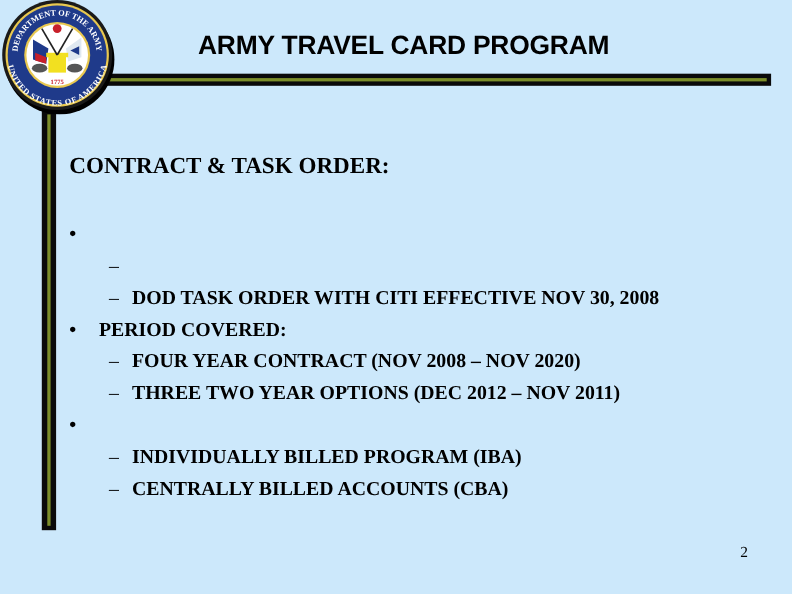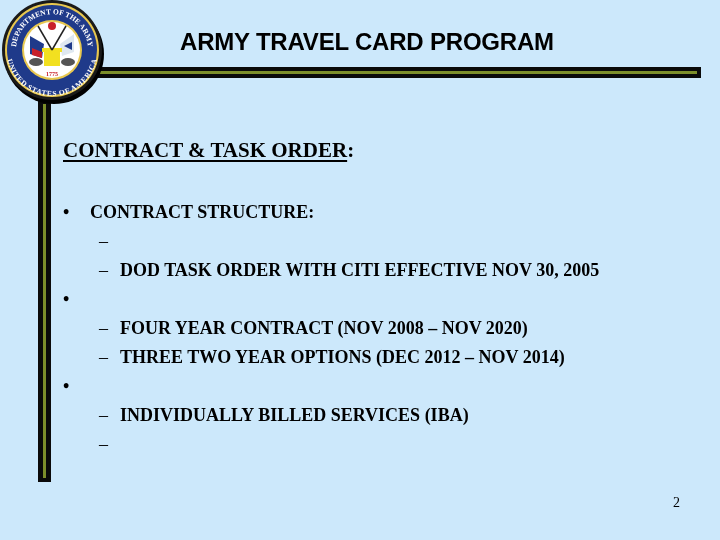--- a/index.html
+++ b/index.html
@@ -4,21 +4,21 @@
   <style>
     html, body { margin:0; padding:0; }
     body { width:720px; height:540px; background:#cce8fb; position:relative; overflow:hidden; font-family:"Liberation Serif", serif; }
     .hbar { position:absolute; left:95px; top:67px; width:606px; height:11px; background:#0a0a0a; }
     .hbar .stripe { position:absolute; left:4px; right:4px; top:4px; height:3px; background:#7c8e2a; }
     .vbar { position:absolute; left:38px; top:100px; width:13px; height:382px; background:#0a0a0a; }
     .vbar .stripe { position:absolute; top:4px; bottom:4px; left:5px; width:3px; background:#7c8e2a; }
     .seal { position:absolute; left:-2px; top:-4px; width:108px; height:108px; }
     .title { position:absolute; left:180px; top:28px; font-family:"Liberation Sans", sans-serif; font-weight:bold; font-size:24px; color:#000; letter-spacing:-0.2px;text-align:center; }
     .heading { position:absolute; left:63px; top:138px; font-weight:bold; font-size:21px; color:#000; }
-    .heading .u { text-decoration:underline; text-underline-offset:3px; }
+    .heading .u { text-underline-offset:3px; }
     .list { position:absolute; left:63px; top:198px; font-weight:bold; font-size:18px; color:#000; }
     .item { position:relative; height:29px; line-height:29px; white-space:nowrap; }
     .l1 { padding-left:27px; }
     .l1 .mark { position:absolute; left:0; }
     .l2 { padding-left:57px; }
     .l2 .mark { position:absolute; left:36px; font-weight:normal; }
     .pagenum { position:absolute; left:673px; top:495px; font-size:14px; color:#000; }
   </style>
 </head>
 <body>
@@ -57,26 +57,26 @@
     <text font-size="7.5" fill="#ffffff" font-family="Liberation Serif, serif" font-weight="bold"><textPath href="#arcTop" startOffset="50%" text-anchor="middle">DEPARTMENT OF THE ARMY</textPath></text>
     <text font-size="7.5" fill="#ffffff" font-family="Liberation Serif, serif" font-weight="bold" dy="6"><textPath href="#arcBot" startOffset="50%" text-anchor="middle">UNITED STATES OF AMERICA</textPath></text>
   </svg>
 </div>
 
 <div class="title">ARMY TRAVEL CARD PROGRAM</div>
 
 <div class="heading"><span class="u">CONTRACT &amp; TASK ORDER</span><span>:</span></div>
 
 <div class="list">
-  <div class="item l1"><span class="mark">•</span><span>CONTRACT STRUCTURE:</span></div>
+  <div class="item l1"><span class="mark">•</span></div>
   <div class="item l2"><span class="mark">–</span></div>
-  <div class="item l2"><span class="mark">–</span><span>DOD TASK ORDER WITH CITI EFFECTIVE NOV 30, 2005</span></div>
+  <div class="item l2"><span class="mark">–</span><span>DOD TASK ORDER WITH CITI EFFECTIVE NOV 30, 2008</span></div>
+
+  <div class="item l1"><span class="mark">•</span><span>PERIOD COVERED:</span></div>
+  <div class="item l2"><span class="mark">–</span><span>FOUR YEAR CONTRACT (NOV 2008 – NOV 2020)</span></div>
+  <div class="item l2"><span class="mark">–</span><span>THREE TWO YEAR OPTIONS (DEC 2012 – NOV 2011)</span></div>
 
   <div class="item l1"><span class="mark">•</span></div>
-  <div class="item l2"><span class="mark">–</span><span>FOUR YEAR CONTRACT (NOV 2008 – NOV 2020)</span></div>
-  <div class="item l2"><span class="mark">–</span><span>THREE TWO YEAR OPTIONS (DEC 2012 – NOV 2014)</span></div>
-
-  <div class="item l1"><span class="mark">•</span></div>
-  <div class="item l2"><span class="mark">–</span><span>INDIVIDUALLY BILLED SERVICES (IBA)</span></div>
-  <div class="item l2"><span class="mark">–</span></div>
+  <div class="item l2"><span class="mark">–</span><span>INDIVIDUALLY BILLED PROGRAM (IBA)</span></div>
+  <div class="item l2"><span class="mark">–</span><span>CENTRALLY BILLED ACCOUNTS (CBA)</span></div>
 </div>
 
 <div class="pagenum">2</div>
 
 </body></html>

